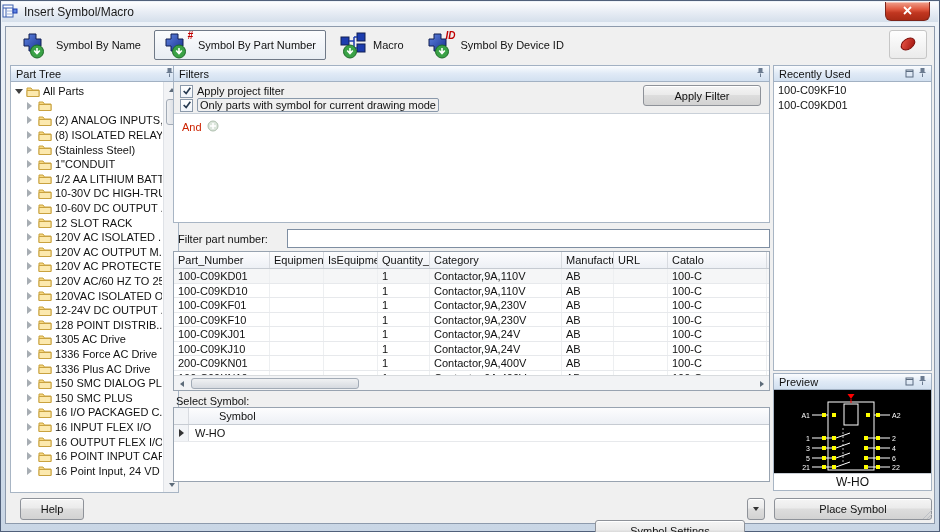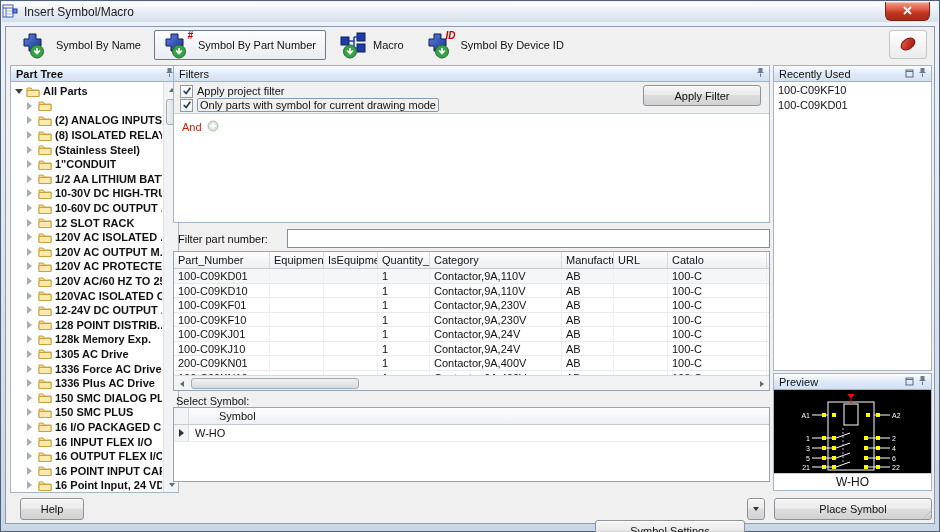--- a/index.html
+++ b/index.html
@@ -39,21 +39,21 @@
   
   .panel { position:absolute; }
   .panel-header { height:17px; background:linear-gradient(#fafcfe,#e0eaf6 50%,#d2e0f0);
     border:1px solid #a2b1c3; display:flex; align-items:center;
     justify-content:space-between; padding:0 4px 0 5px; }
   .panel-header .hdr-icons { display:flex; align-items:center; gap:4px; }
   .panel-body { position:absolute; left:0; right:0; top:17px; bottom:0;
     background:#fff; border:1px solid #a8b5c4; border-top:none; overflow:hidden; }
 
   
-  .part-tree-panel { left:4px; top:38px; width:169px; height:428px;font-weight:bold; }
+  .part-tree-panel { left:4px; top:38px; width:169px; height:428px; }
   .tree-list { position:absolute; inset:1px 16px 1px 1px; overflow:hidden; padding-top:1px; }
   .tree-row { display:flex; align-items:center; height:14.6px; padding-left:3px; white-space:nowrap; }
   .tree-row.child { padding-left:15px; }
   .exp { width:9px; flex:none; display:flex; align-items:center; }
   .exp-open { width:0; height:0; border-left:4px solid transparent;
     border-right:4px solid transparent; border-top:5px solid #404040; }
   .exp-closed { width:0; height:0; border-top:4px solid transparent;
     border-bottom:4px solid transparent; border-left:5px solid #a7adb3; }
   .tree-label { margin-left:3px; overflow:hidden; }
   .folder { flex:none; margin-left:2px; }
@@ -413,30 +413,20 @@
             </div>
             <div class="tree-row child">
               <span class="exp">
                 <span class="exp-closed"></span>
               </span>
               <svg class="folder" width="14" height="11" viewBox="0 0 14 11">
  <path d="M1 2 h4 l1.5 2 H13 v6.5 H1 z" fill="#f7d881" stroke="#c9a23f"></path>
  <path d="M1 4.5 h12 v6 H1 z" fill="#fce9ae" stroke="#c9a23f"></path>
               </svg>
               <span class="tree-label">128 POINT DISTRIB...</span>
-            </div>
-            <div class="tree-row child">
-              <span class="exp">
-                <span class="exp-closed"></span>
-              </span>
-              <svg class="folder" width="14" height="11" viewBox="0 0 14 11">
- <path d="M1 2 h4 l1.5 2 H13 v6.5 H1 z" fill="#f7d881" stroke="#c9a23f"></path>
- <path d="M1 4.5 h12 v6 H1 z" fill="#fce9ae" stroke="#c9a23f"></path>
-              </svg>
-              <span class="tree-label">128k Memory Exp.</span>
             </div>
             <div class="tree-row child">
               <span class="exp">
                 <span class="exp-closed"></span>
               </span>
               <svg class="folder" width="14" height="11" viewBox="0 0 14 11">
  <path d="M1 2 h4 l1.5 2 H13 v6.5 H1 z" fill="#f7d881" stroke="#c9a23f"></path>
  <path d="M1 4.5 h12 v6 H1 z" fill="#fce9ae" stroke="#c9a23f"></path>
               </svg>
               <span class="tree-label">1305 AC Drive</span>

